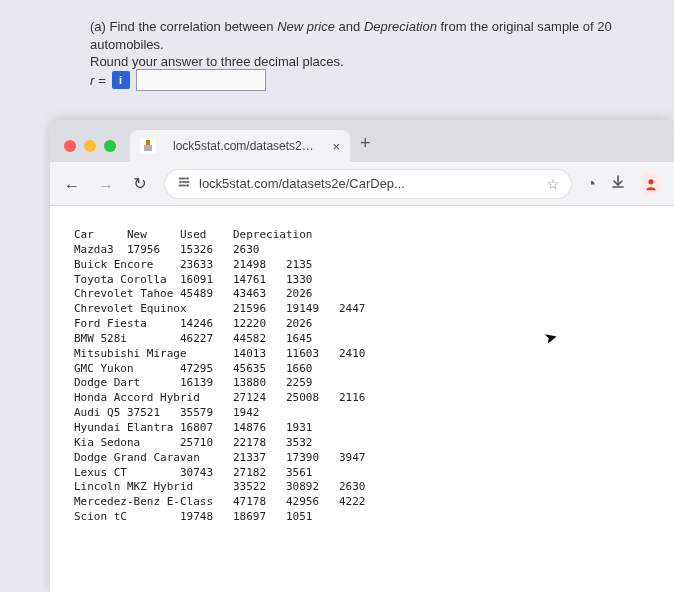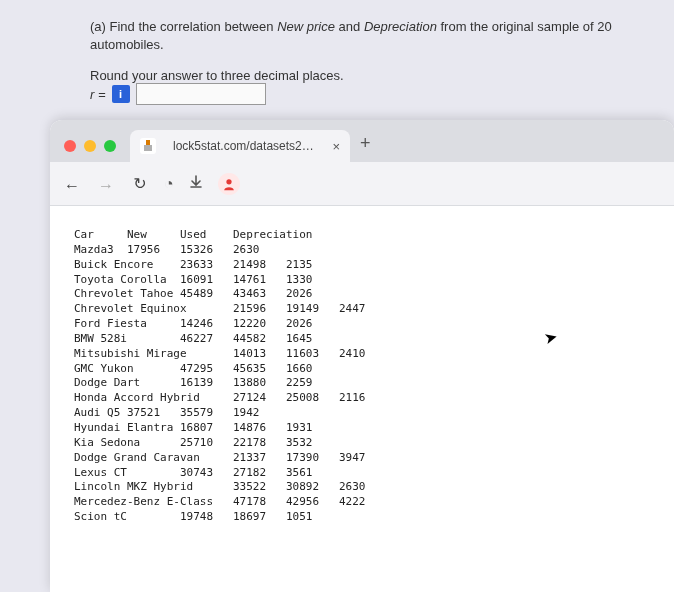--- a/index.html
+++ b/index.html
@@ -9,21 +9,21 @@
   background: #e8e8f0;
   font-family: Arial, sans-serif;
   overflow: hidden;
   position: relative;
 }
 .question-area {
   padding: 18px 40px 10px 90px;
   font-size: 13px;
   color: #333;
 }
-.question-text { margin-bottom: 14px; line-height: 1.4; }
+.question-text { line-height: 1.4; }
 .question-text .italic { font-style: italic; }
 .round-text { }
 .answer-row { display: flex; align-items: center; gap: 6px; font-style: italic; }
 .info-badge {
   width: 18px; height: 18px;
   background: #2962d9;
   color: #fff;
   display: inline-flex;
   align-items: center; justify-content: center;
   font-size: 11px; font-weight: bold; font-style: normal;
@@ -158,20 +158,34 @@
       <span class="tab-title">lock5stat.com/datasets2e/Ca</span>
       <span class="tab-close">×</span>
     </div>
     <div class="new-tab">+</div>
   </div>
 
   <div class="addr-bar">
     <div class="nav-btn">←</div>
     <div class="nav-btn disabled">→</div>
     <div class="nav-btn">↻</div>
+    <div class="url-pill">
+      <span class="site-settings">
+        <svg width="14" height="14" viewBox="0 0 16 16">
+            <rect x="2" y="3" width="8" height="2" fill="#666"></rect>
+            <rect x="6" y="7" width="8" height="2" fill="#666"></rect>
+            <rect x="2" y="11" width="8" height="2" fill="#666"></rect>
+            <circle cx="12" cy="4" r="1.5" fill="#666"></circle>
+            <circle cx="4" cy="8" r="1.5" fill="#666"></circle>
+            <circle cx="12" cy="12" r="1.5" fill="#666"></circle>
+          </svg>
+      </span>
+      <span class="url-text">lock5stat.com/datasets2e/CarDep...</span>
+      <span class="star">☆</span>
+    </div>
     <div class="right-icons">
       <span class="ri">◔</span>
       <span class="ri">
         <svg width="16" height="16" viewBox="0 0 16 16">
             <path d="M8 2 L8 10 M4 7 L8 11 L12 7 M3 13 L13 13" stroke="#555" stroke-width="1.6" fill="none" stroke-linecap="round"></path>
           </svg>
       </span>
       <span class="profile-badge">
         <svg viewBox="0 0 16 16">
             <circle cx="8" cy="5.5" r="3" fill="#e53935"></circle>

